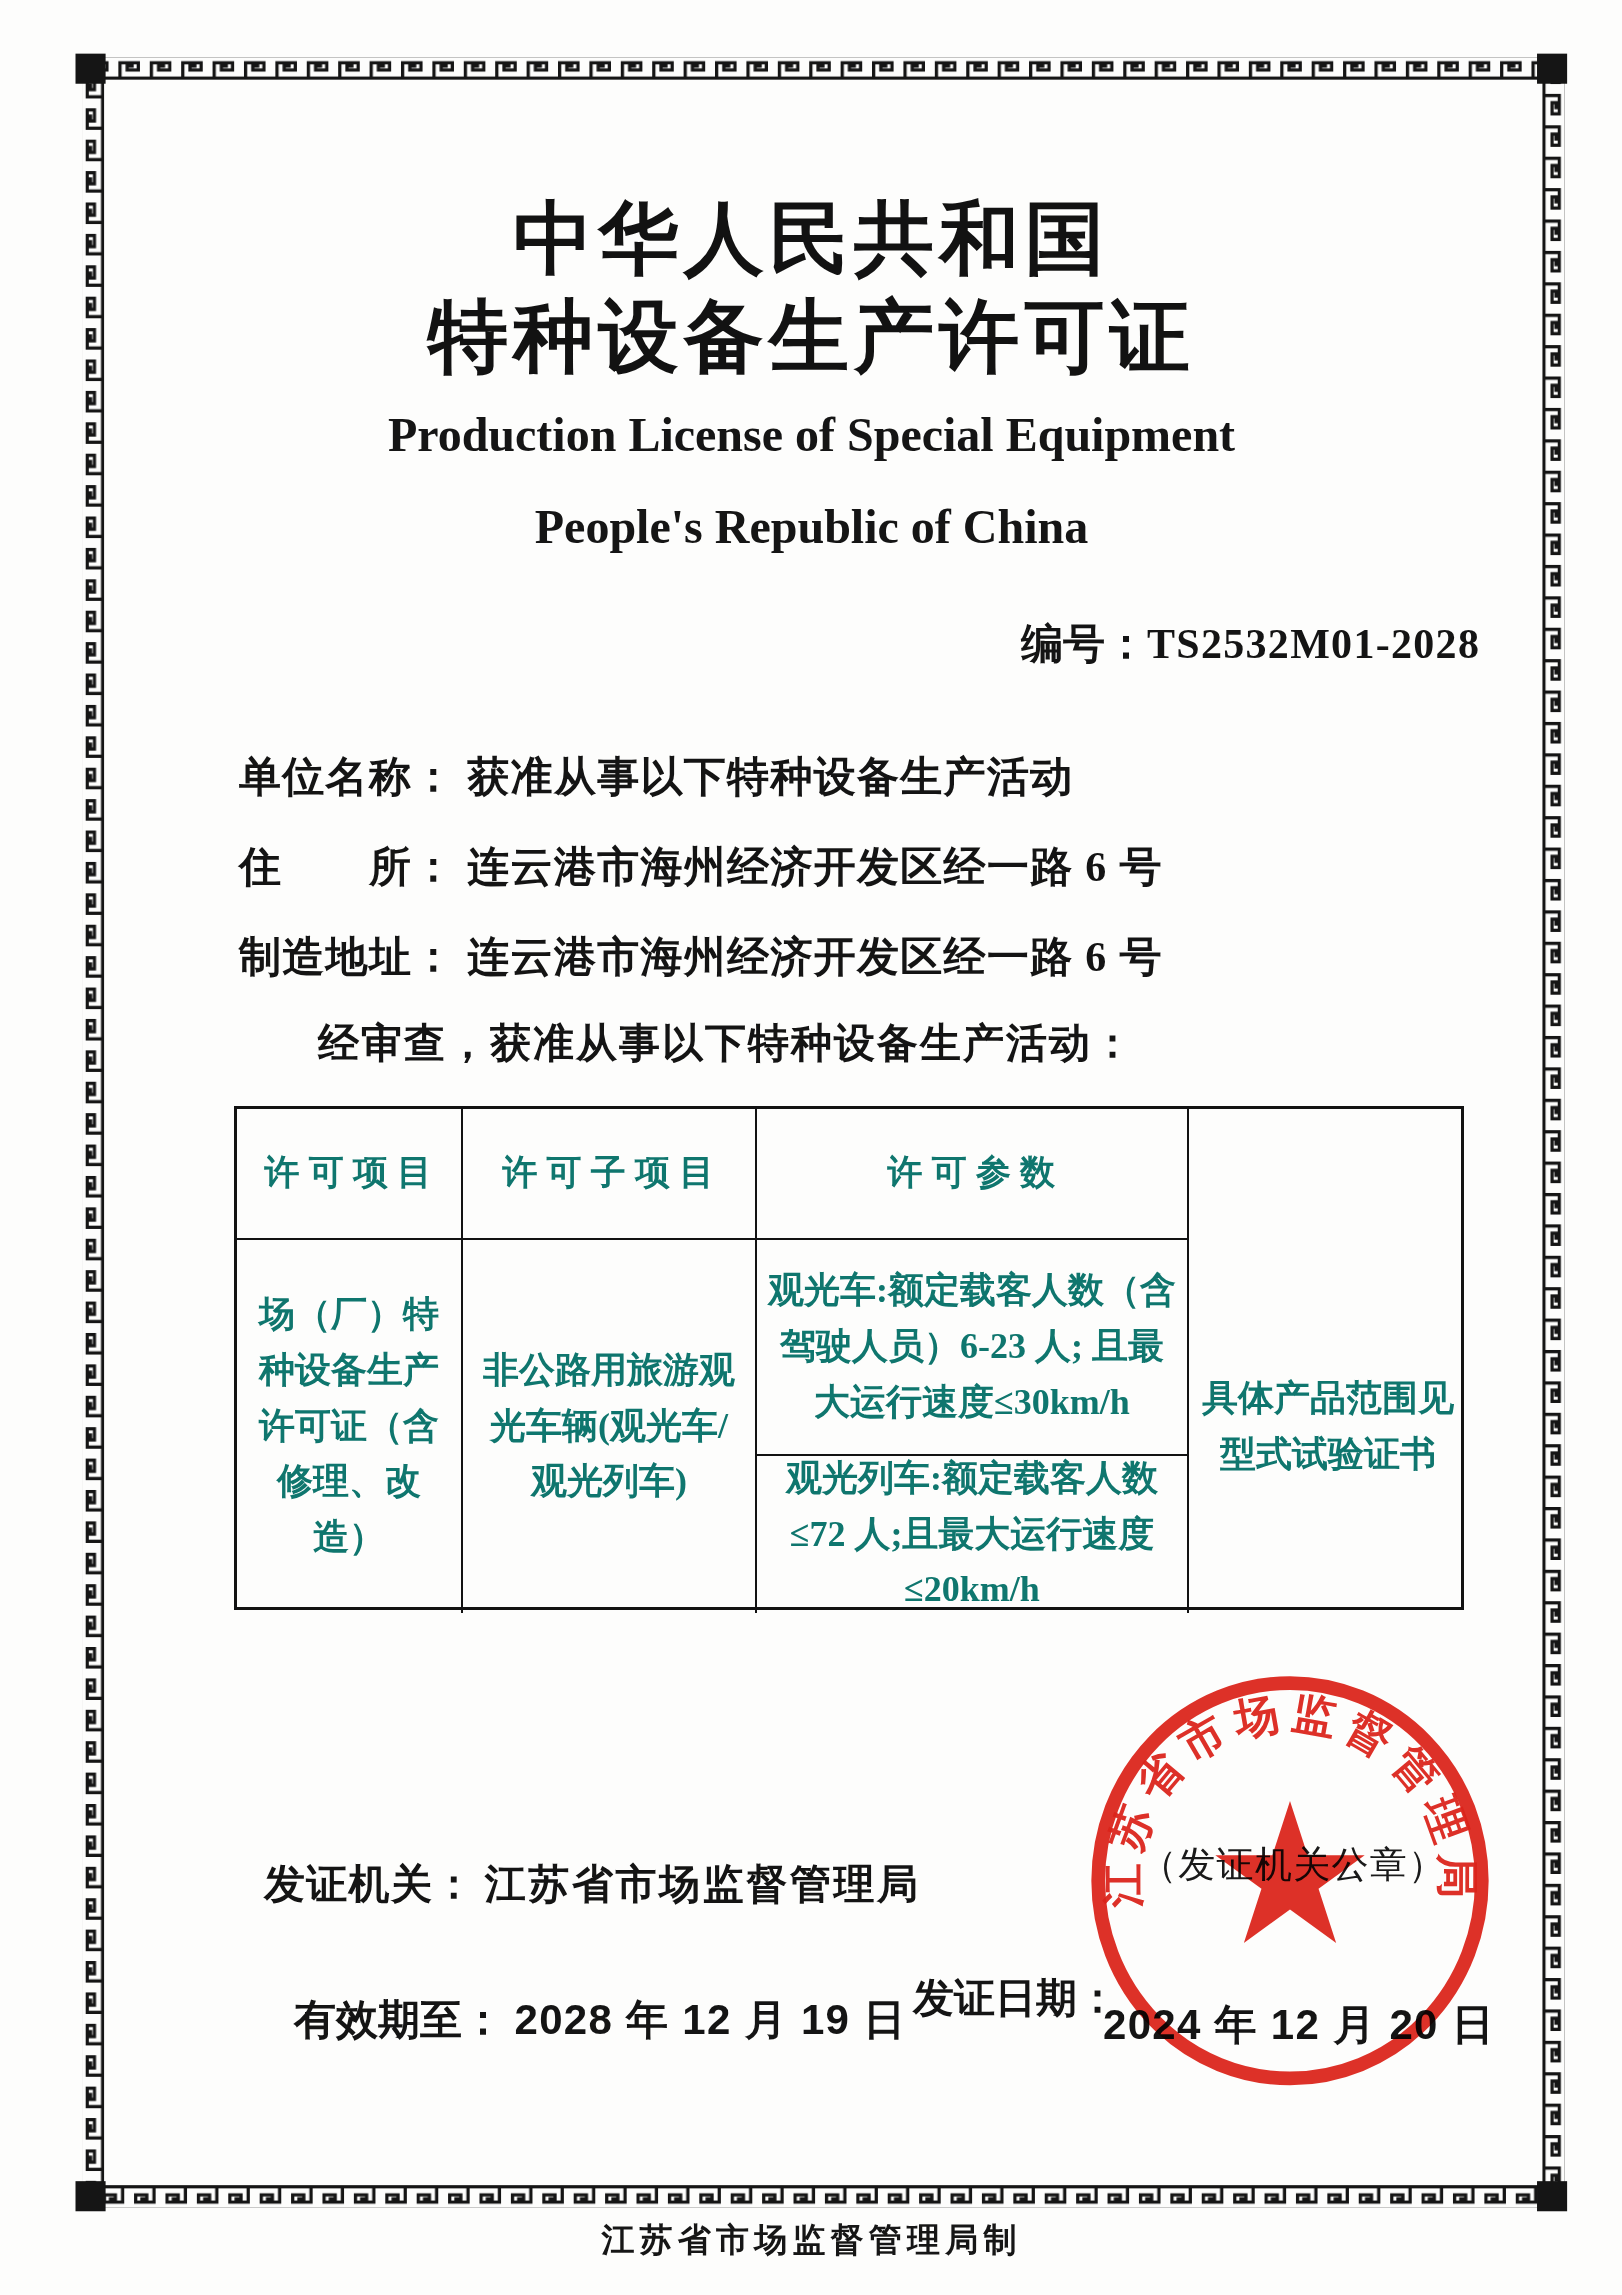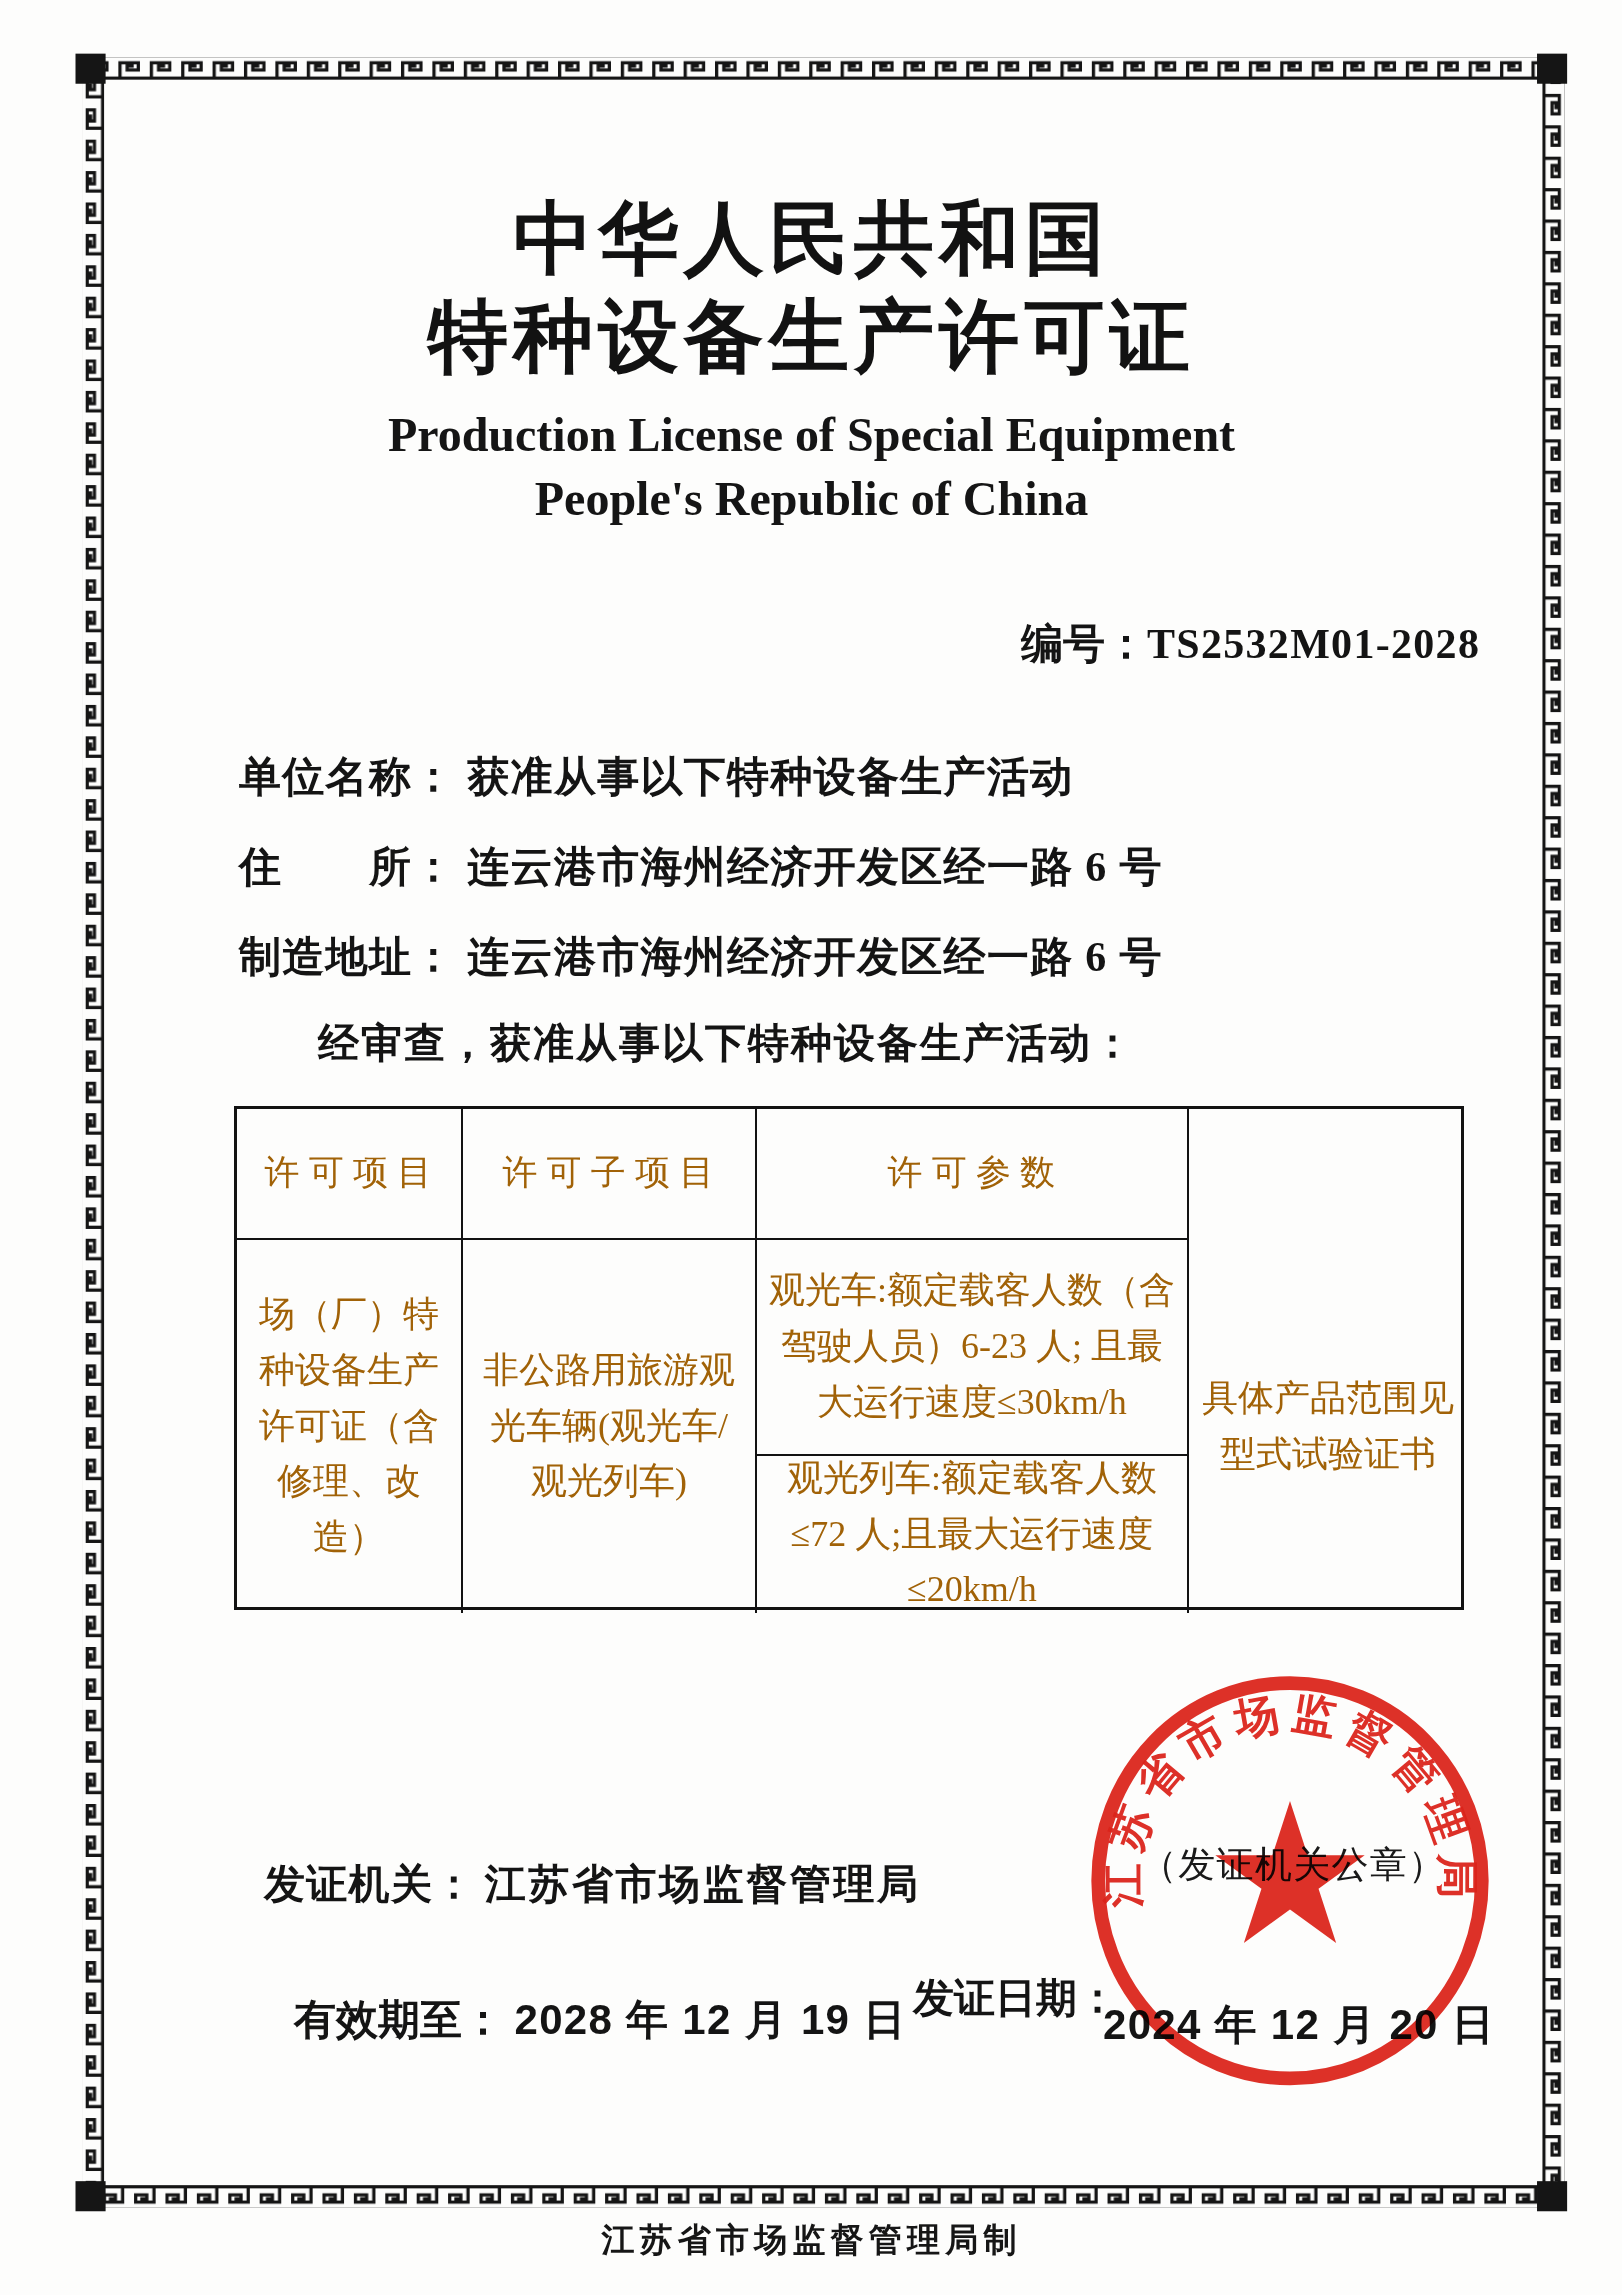--- a/index.html
+++ b/index.html
@@ -3,37 +3,37 @@
 <meta charset="utf-8">
 <style>
   html,body{margin:0;padding:0;background:#e8e8e8;}
   .page{
     position:relative;width:1623px;height:2295px;background:#fdfdfc;
     font-family:"Liberation Serif","DejaVu Serif",serif;color:#141414;overflow:hidden;
   }
   
   .title-block{position:absolute;left:0;top:191px;width:1623px;text-align:center;}
   .title-cn{font-weight:700;font-size:80px;letter-spacing:5.2px;line-height:1.22;color:#121212;}
-  .title-en{font-weight:700;font-size:48px;line-height:1.32;color:#151515;}
+  .title-en{font-weight:700;font-size:48px;line-height:1.32;color:#151515;margin-top:28px;}
   .title-en.first{margin-top:17px;}
   
   .license-no{position:absolute;left:1021px;top:616px;font-size:42px;font-weight:700;white-space:nowrap;}
   .license-no .num{font-family:"Liberation Serif","DejaVu Serif",serif;letter-spacing:1.3px;}
   
   .info-line{position:absolute;left:239px;font-size:42px;font-weight:700;white-space:nowrap;letter-spacing:1.3px;}
   .info-line .val{margin-left:11.8px;}
   .approval-line{position:absolute;left:318px;top:1016px;font-size:41px;font-weight:700;letter-spacing:2px;white-space:nowrap;}
   
   .lic-table{
     position:absolute;left:234px;top:1106px;width:1230px;height:504px;
     display:grid;grid-template-columns:226px 294px 432px 278px;grid-template-rows:131px 216px 157px;
     border:3.9px solid #121212;box-sizing:border-box;
   }
   .cell{display:flex;align-items:center;justify-content:center;text-align:center;
-    font-size:36px;line-height:1.55;box-sizing:border-box;padding:6.5px 9.2px;color:#a16207;}
+    font-size:36px;line-height:1.55;box-sizing:border-box;padding:6.5px 9.2px;color:#0f766e;font-weight:bold;}
   .cell.hdr{font-size:35px;letter-spacing:9.2px;padding-left:17px;}
   .bR{border-right:2.6px solid #121212;}
   .bB{border-bottom:2.6px solid #121212;}
   .r23{grid-row:2 / span 2;}
   
   .authority-line{position:absolute;left:264px;top:1857px;font-size:41px;white-space:nowrap;}
   .authority-line .lbl{font-weight:700;letter-spacing:1.3px;}
   .authority-line .val{font-family:"Liberation Sans","DejaVu Sans",sans-serif;font-weight:700;letter-spacing:2.6px;margin-left:9.2px;}
   .valid-line{position:absolute;left:294px;top:1980px;font-size:42px;font-weight:700;white-space:nowrap;margin-top:12px;}
   .valid-line .val{font-family:"Liberation Sans","DejaVu Sans",sans-serif;margin-left:10.5px;letter-spacing:1.3px;}

